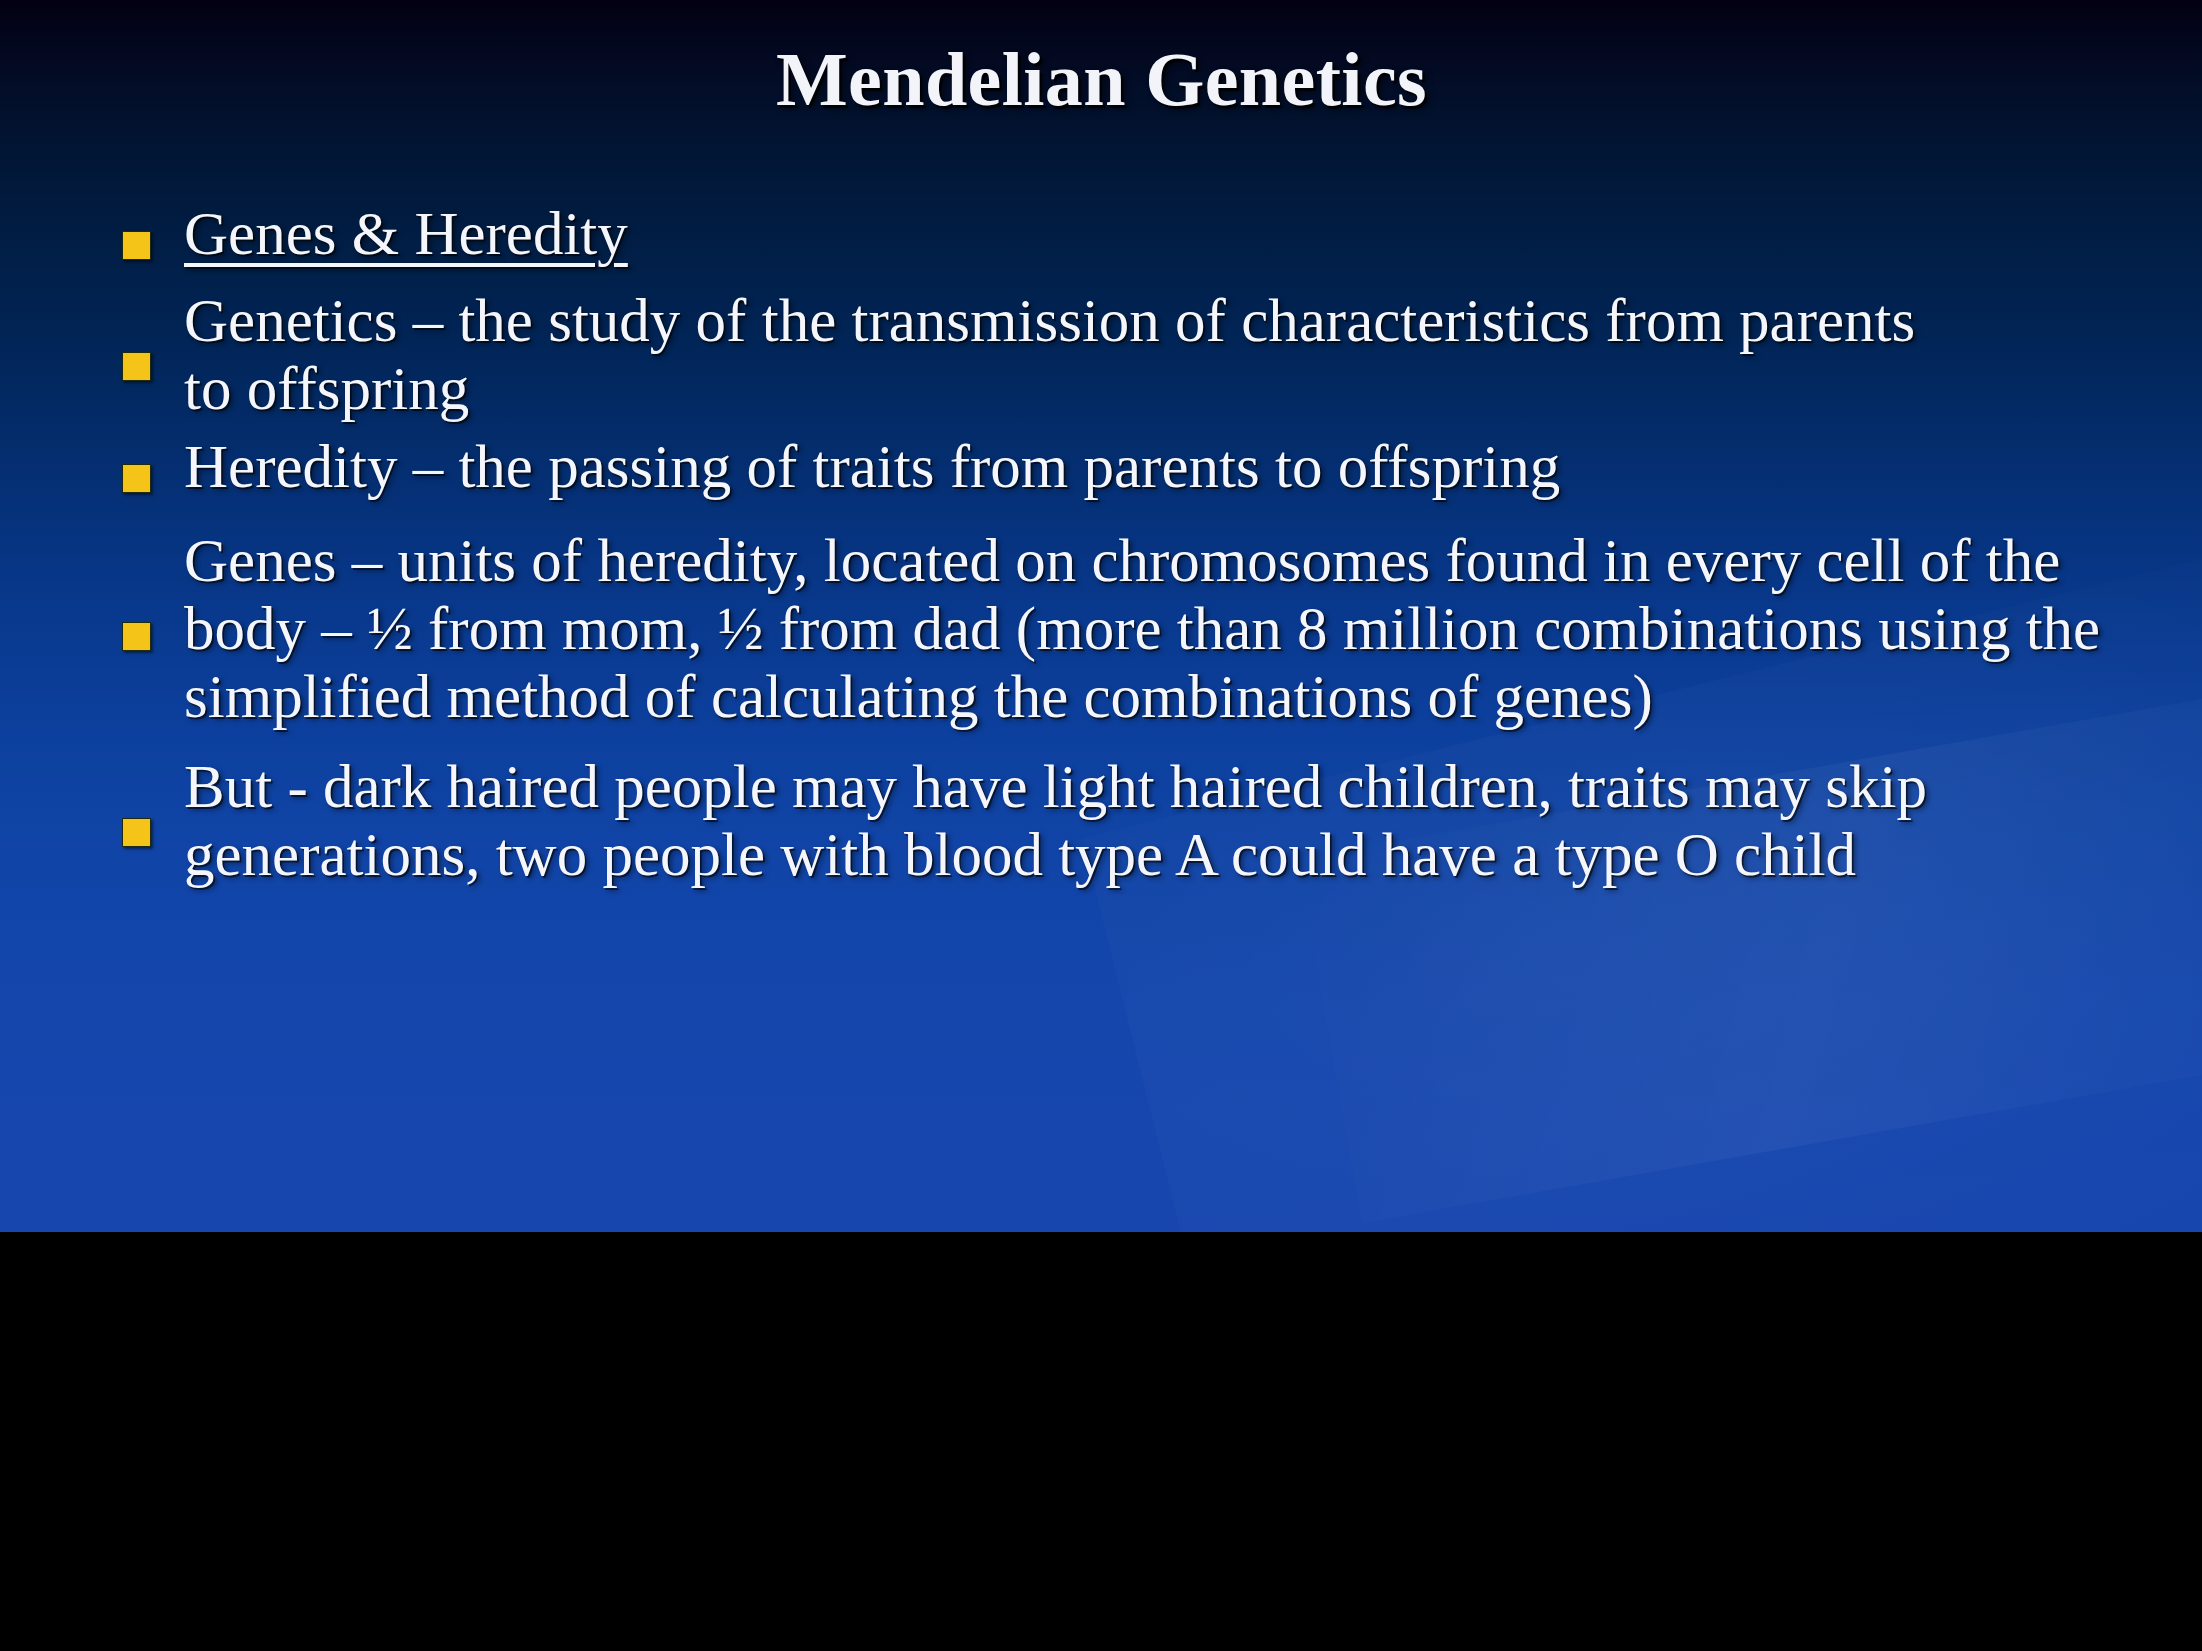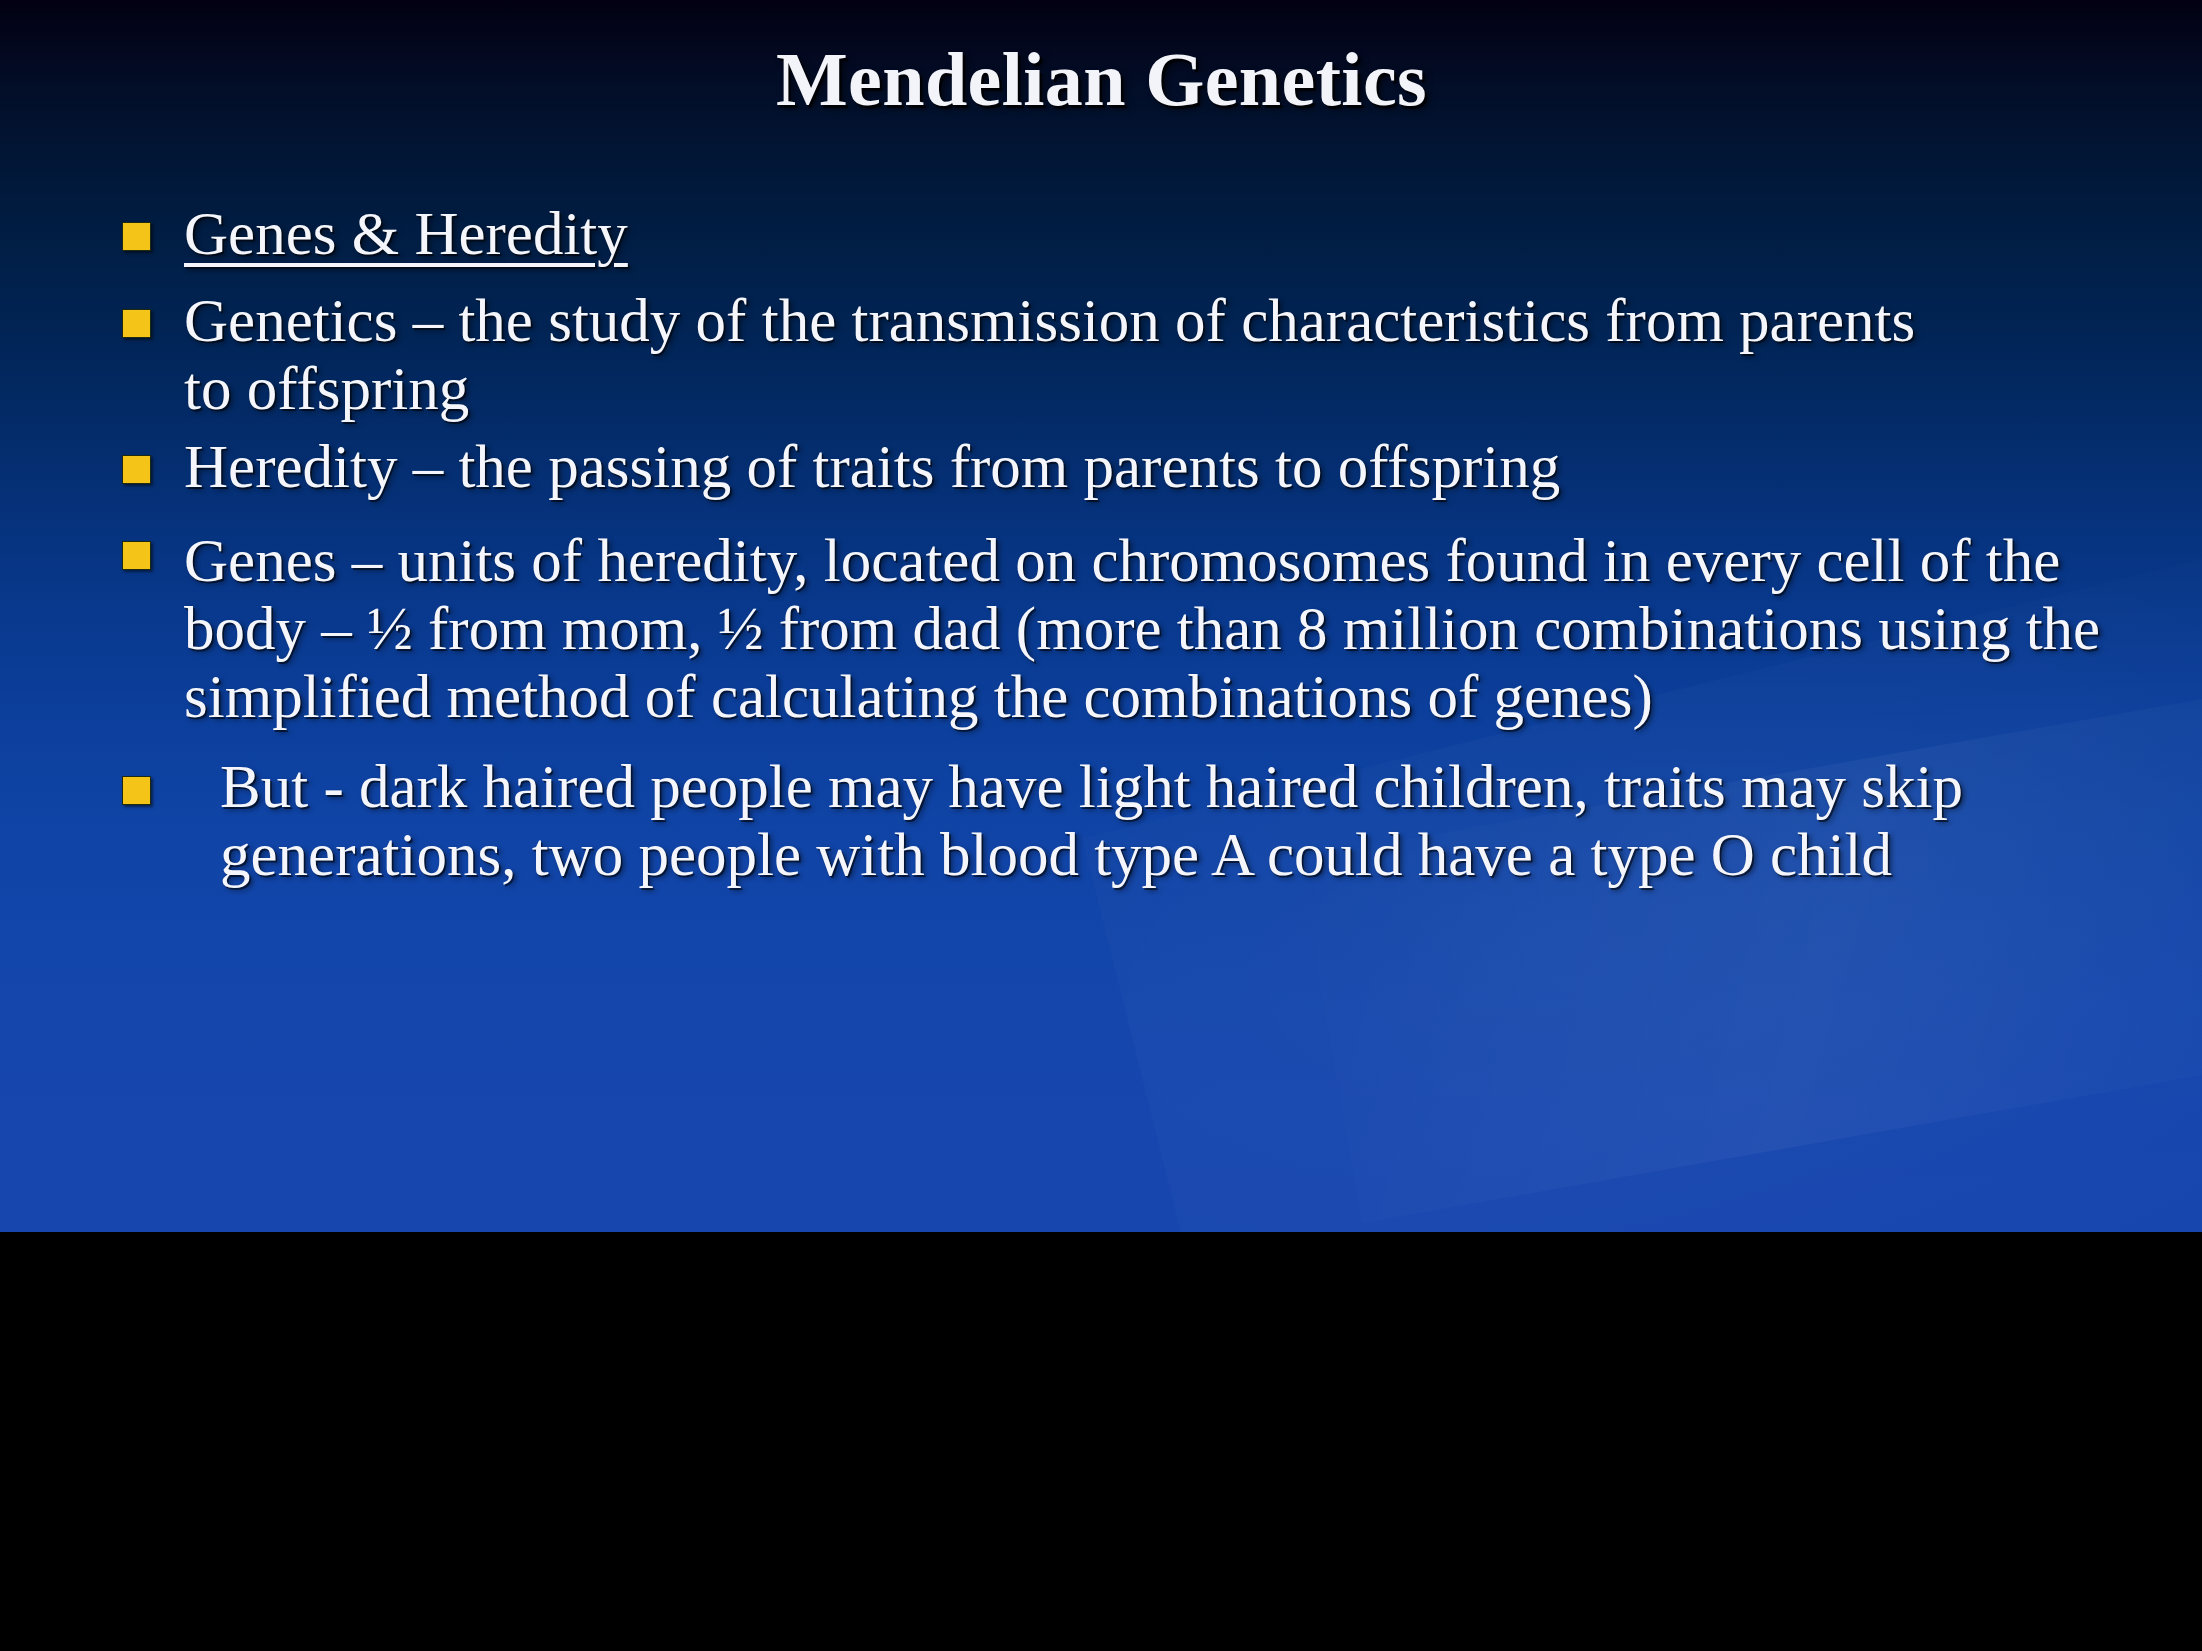--- a/index.html
+++ b/index.html
@@ -75,21 +75,21 @@
 
   #body {
     position: absolute;
     top: 200px;
     left: 122px;
     width: 2005px;
   }
 
   .bullet-row {
     display: flex;
-    align-items: flex-start;
+    align-items: center;
     margin-bottom: 15.5px;
   }
 
   .bullet-marker {
     flex: 0 0 auto;
     width: 29px;
     height: 29px;
     margin-top: 22.4px;
     margin-right: 33px;
     background: #f4c518;
@@ -118,21 +118,21 @@
   .b0 { margin-bottom: 19px; }
   .b0 .bullet-text { width: auto; }
   .b1 .bullet-text { max-width: 1772px; }
   .b2 .bullet-text { max-width: 1772px; }
   .b3 .bullet-text { max-width: 1970px; margin-top: 8px; }
   .b4 .bullet-text { max-width: 1919px; }
 
   .b1 { margin-bottom: 10px; font-family: Liberation Serif, serif; }
   .b2 { margin-bottom: 18px; }
   .b3 { margin-bottom: 22.4px; }
-  .b4 { margin-bottom: 4px; gap: 36px; }
+  .b4 { margin-bottom: 4px; }
 </style>
 </head>
 <body>
 
 <div id="slide">
 
   <div class="sheen-a"></div>
   <div class="sheen-b"></div>
 
   <div id="title">Mendelian Genetics</div>

